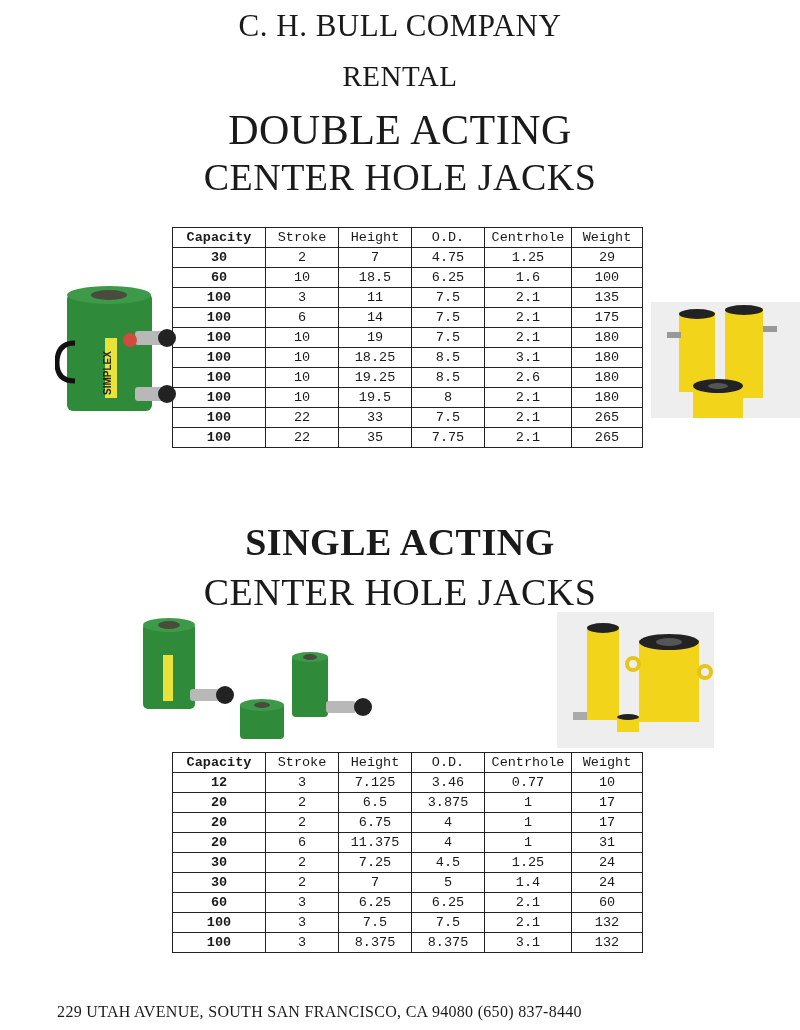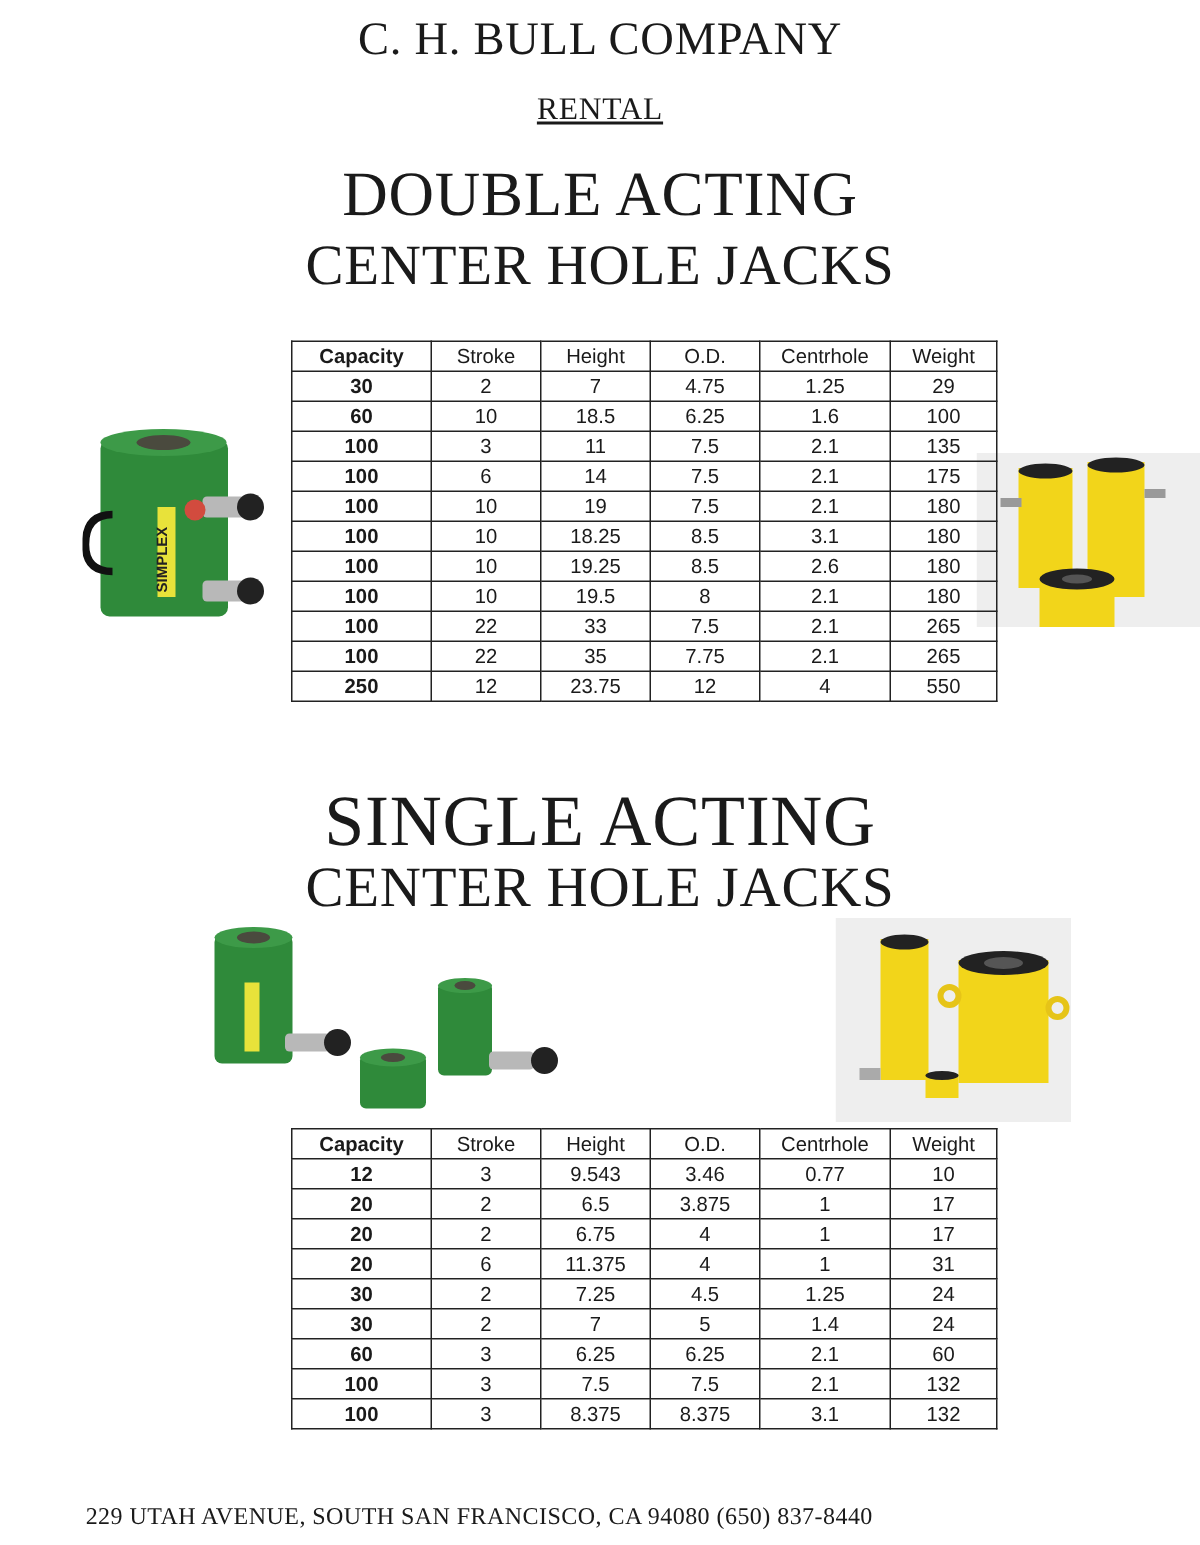--- a/index.html
+++ b/index.html
@@ -1,24 +1,24 @@
 <!DOCTYPE html>
 <html><head>
 <meta charset="utf-8">
 <style>
   html, body { margin: 0; padding: 0; background: #ffffff; }
   body { width: 800px; height: 1030px; position: relative; overflow: hidden; font-family: "Liberation Serif", serif; color: #1a1a1a; }
   .title { position: absolute; left: 0; width: 800px; text-align: center; font-family: "Liberation Serif", serif; letter-spacing: 0.5px; }
   .t1 { top: 8px; font-size: 31px; }
-  .t2 { top: 60px; font-size: 21px; text-decoration: underline; }
+  .t2 { top: 60px; font-size: 29px; }
   .t3 { top: 106px; font-size: 42px; }
   .t4 { top: 155px; font-size: 38px; }
-  .t5 { top: 520px; font-size: 48px; }
+  .t5 { top: 520px; font-size: 38px; font-weight: bold; }
   .t6 { top: 570px; font-size: 38px; }
-  table.spec { position: absolute; left: 194px; border-collapse: collapse; font-family: Liberation Sans, sans-serif; font-size: 13.5px; padding-left: 16px; }
+  table.spec { position: absolute; left: 172px; border-collapse: collapse; font-family: Liberation Mono, monospace; font-size: 13.5px; padding-left: 16px; }
   table.spec th, table.spec td { border: 1.5px solid #222; text-align: center; padding: 0; height: 19px; }
   table.spec th { font-weight: normal; }
   table.spec th:first-child { font-weight: bold; }
   table.spec td:first-child { font-weight: bold; }
   .c1 { width: 92px; } .c2 { width: 72px; } .c3 { width: 72px; } .c4 { width: 72px; } .c5 { width: 86px; } .c6 { width: 70px; }
   #da-table { top: 227px; }
   #sa-table { top: 752px; }
   .footer { position: absolute; top: 1003px; left: 0; width: 639px; text-align: center; font-size: 16px; letter-spacing: 0.3px; }
   .img { position: absolute; }
 </style>
@@ -141,28 +141,20 @@
         <td>2.1</td>
         <td>265</td>
       </tr>
       <tr>
         <td>100</td>
         <td>22</td>
         <td>35</td>
         <td>7.75</td>
         <td>2.1</td>
         <td>265</td>
-      </tr>
-      <tr>
-        <td>250</td>
-        <td>12</td>
-        <td>23.75</td>
-        <td>12</td>
-        <td>4</td>
-        <td>550</td>
       </tr>
     </tbody>
 </table>
 
 <div class="title t5">SINGLE ACTING</div>
 <div class="title t6">CENTER HOLE JACKS</div>
 
 <svg class="img" style="left:135px;top:615px" width="250" height="130">
   <rect x="8" y="8" width="52" height="86" rx="5" fill="#2f8a3a"></rect>
   <ellipse cx="34" cy="10" rx="26" ry="7" fill="#3d9a48"></ellipse>
@@ -202,21 +194,21 @@
       <th class="c3">Height</th>
       <th class="c4">O.D.</th>
       <th class="c5">Centrhole</th>
       <th class="c6">Weight</th>
     </tr>
   </thead>
   <tbody id="sa-body">
       <tr>
         <td>12</td>
         <td>3</td>
-        <td>9.543</td>
+        <td>7.125</td>
         <td>3.46</td>
         <td>0.77</td>
         <td>10</td>
       </tr>
       <tr>
         <td>20</td>
         <td>2</td>
         <td>6.5</td>
         <td>3.875</td>
         <td>1</td>

